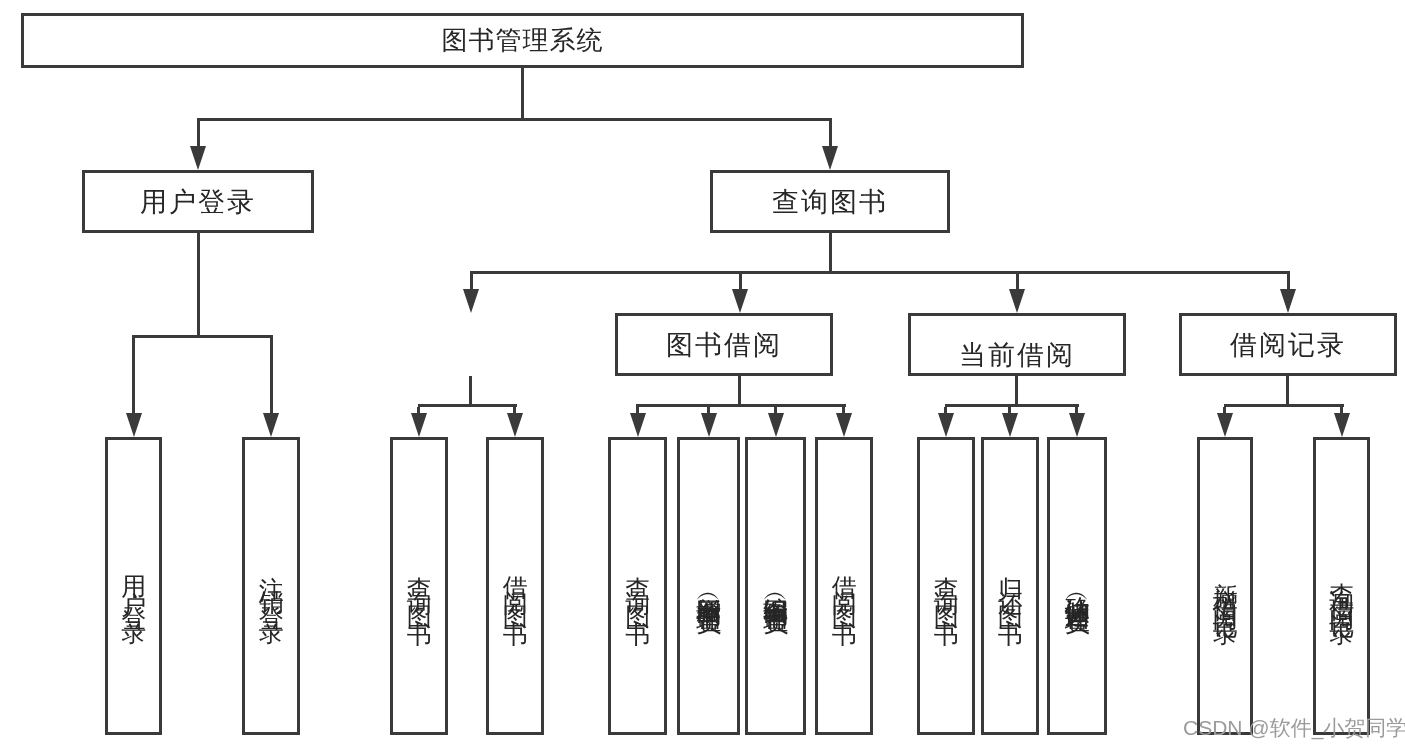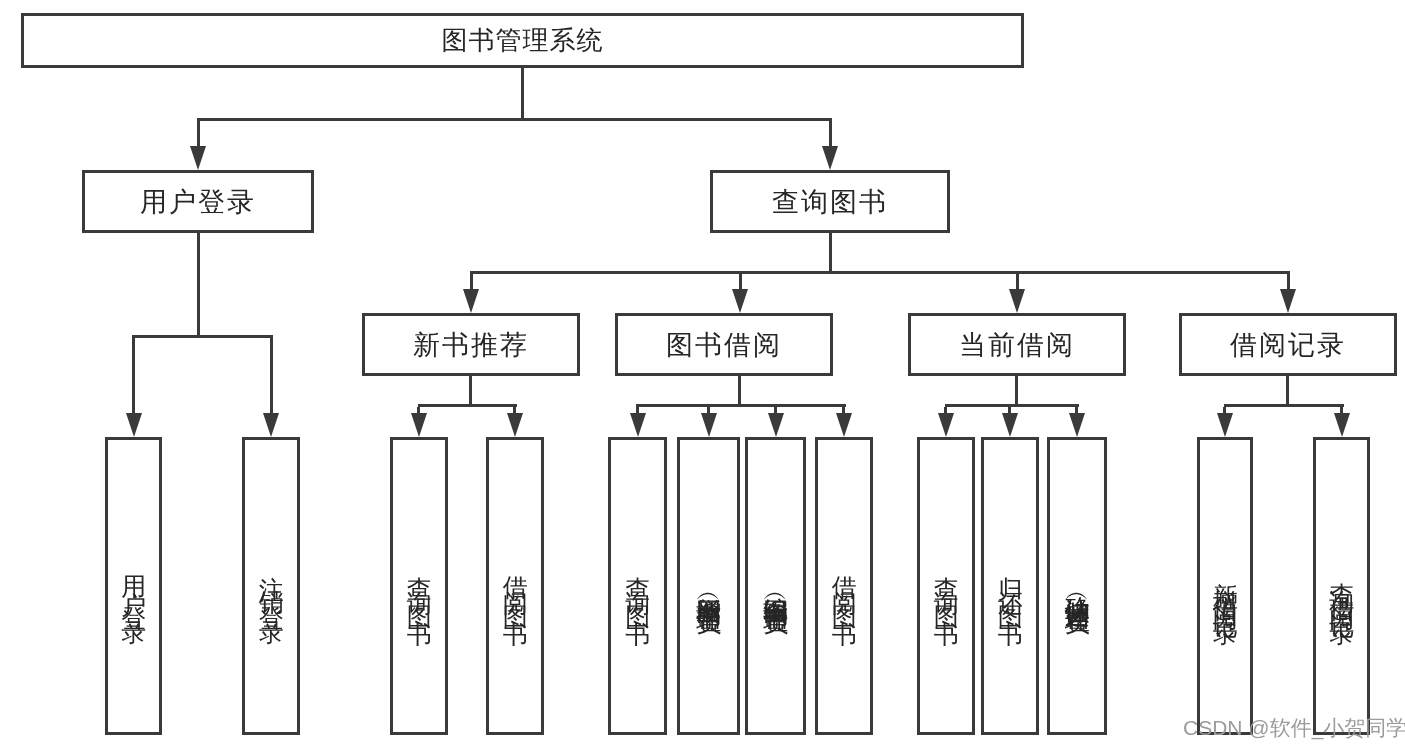--- a/index.html
+++ b/index.html
@@ -68,27 +68,24 @@
   <div class="hline" style="left:470px; top:271px; width:820px;"></div>
   <div class="vline" style="left:470px; top:274px; height:15px;"></div>
   <div class="arrow" style="left:463px; top:289px;"></div>
   <div class="vline" style="left:739px; top:274px; height:15px;"></div>
   <div class="arrow" style="left:732px; top:289px;"></div>
   <div class="vline" style="left:1016px; top:274px; height:15px;"></div>
   <div class="arrow" style="left:1009px; top:289px;"></div>
   <div class="vline" style="left:1287px; top:274px; height:15px;"></div>
   <div class="arrow" style="left:1280px; top:289px;"></div>
 
-  <div class="box" style="left:362px; top:313px; width:218px; height:63px;">
-    <span class="hlabel">新书推荐</span>
-  </div>
   <div class="box" style="left:615px; top:313px; width:218px; height:63px;">
     <span class="hlabel">图书借阅</span>
   </div>
-  <div class="box" style="left:908px; top:313px; width:218px; height:63px;">
+  <div class="box" style="left:908px; top:313px; width:218px; height:63px;align-items:flex-end;">
     <span class="hlabel">当前借阅</span>
   </div>
   <div class="box" style="left:1179px; top:313px; width:218px; height:63px;">
     <span class="hlabel">借阅记录</span>
   </div>
 
   <div class="vline" style="left:469px; top:376px; height:28px;"></div>
   <div class="hline" style="left:418px; top:404px; width:99px;"></div>
   <div class="vline" style="left:417px; top:407px; height:6px;"></div>
   <div class="arrow" style="left:411px; top:413px;"></div>

